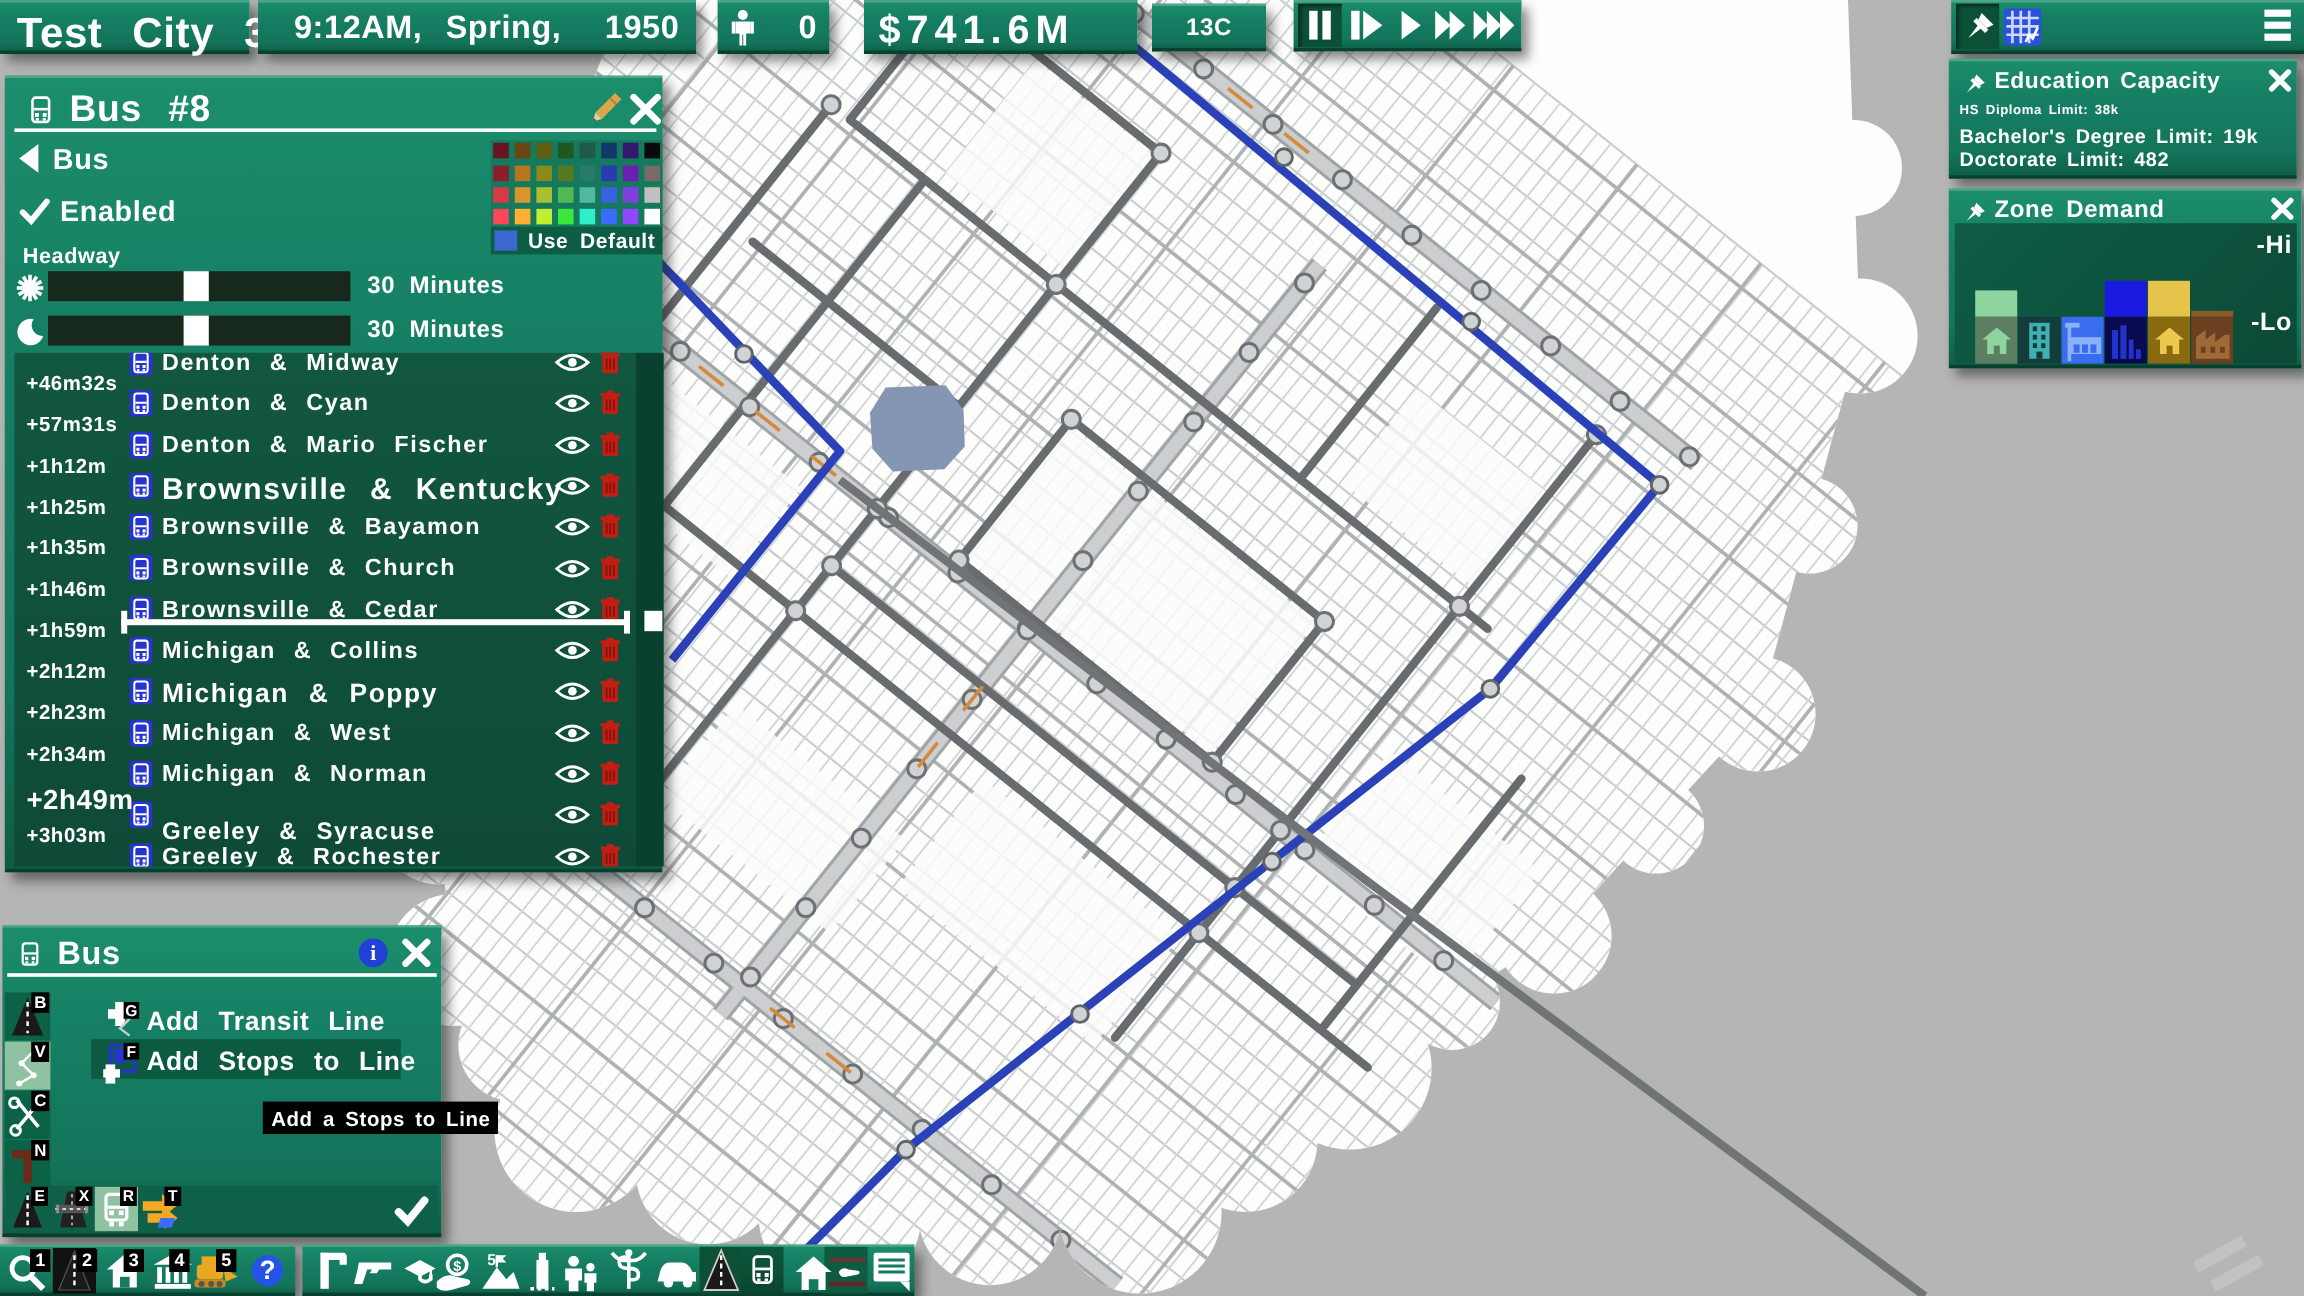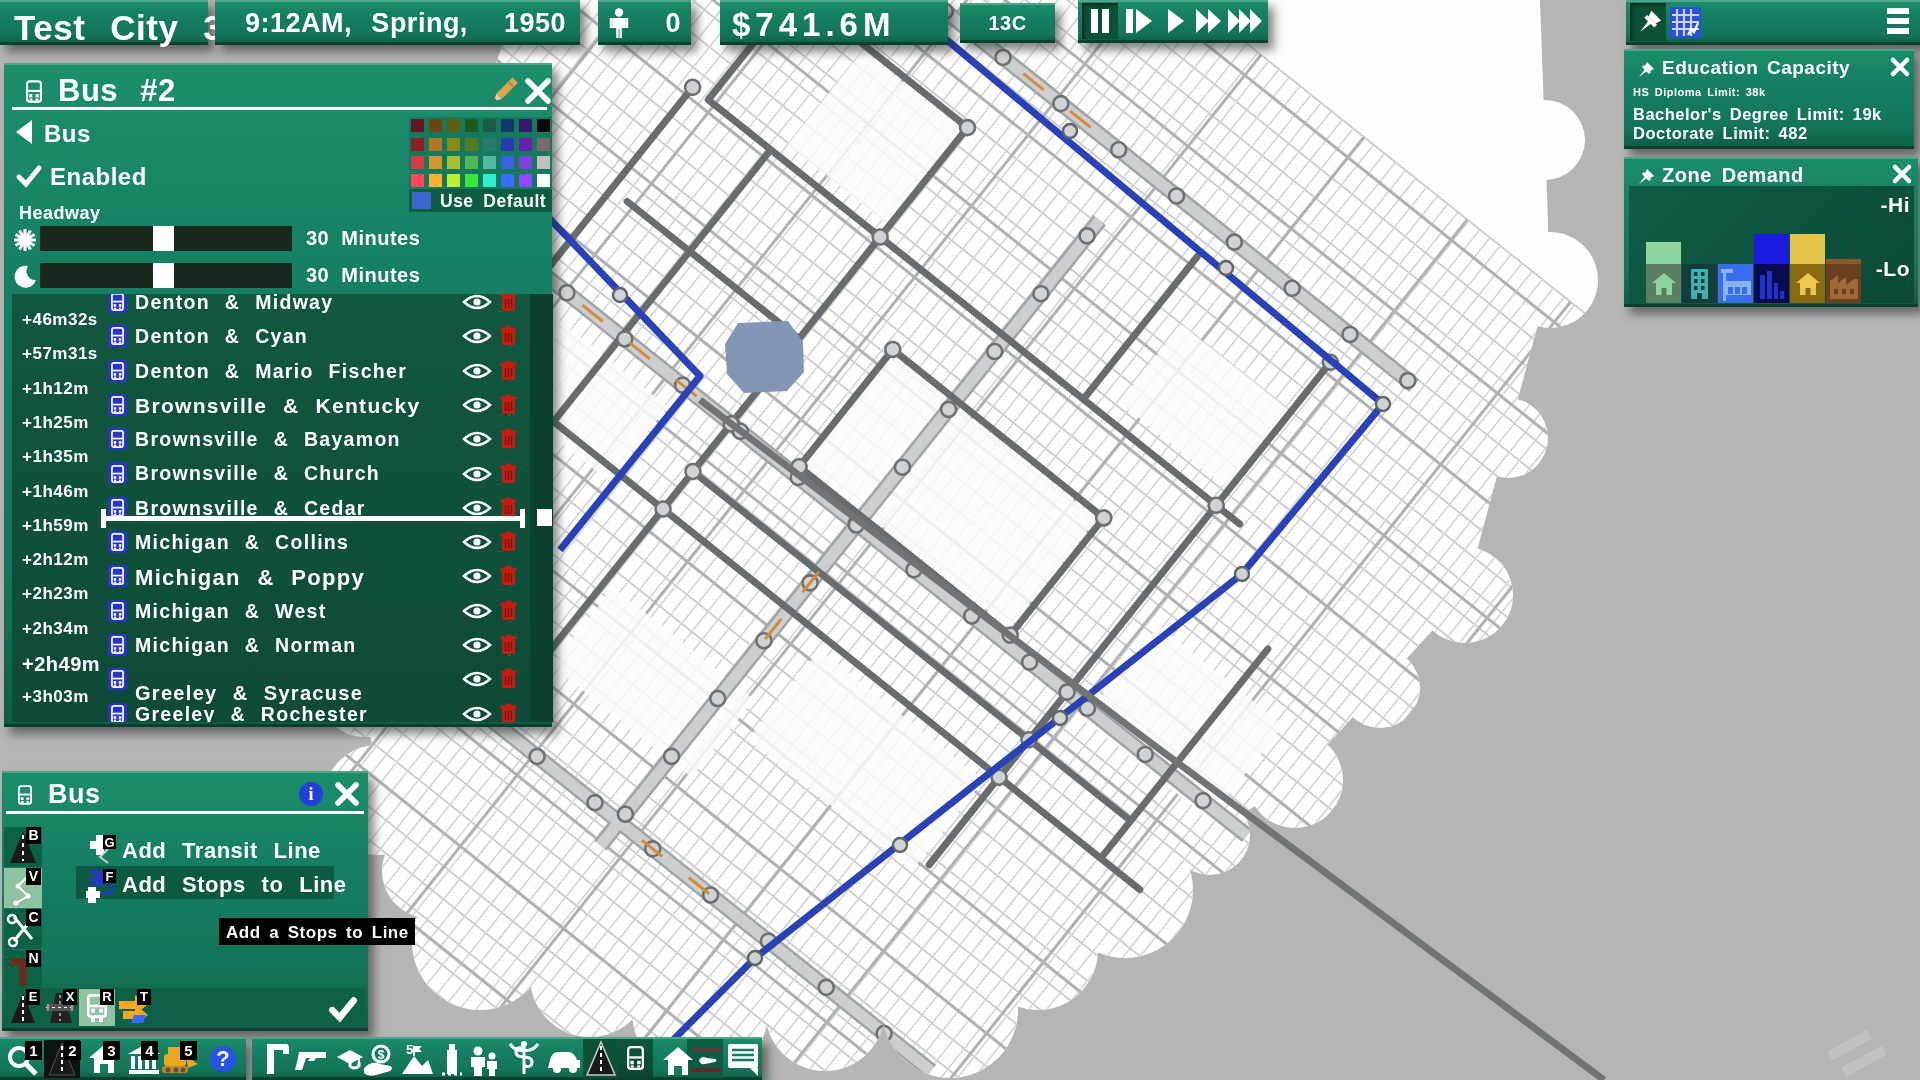--- a/index.html
+++ b/index.html
@@ -433,21 +433,21 @@
   </div>
 <div class="p" style="left:4px;top:63px;width:548px;height:664px">
     <svg style="left:22px;top:17px;z-index:5" width="16" height="23" viewBox="0 0 15 21">
       <rect x="1" y="1" width="13" height="19" rx="2.5" fill="none" stroke="#fff" stroke-width="2"></rect>
       <path d="M2 10 H13" stroke="#fff" stroke-width="2"></path>
       <rect x="3" y="13" width="3" height="3" fill="#fff"></rect>
       <rect x="9" y="13" width="3" height="3" fill="#fff"></rect>
       <rect x="3.5" y="17" width="2.5" height="2" fill="#fff"></rect>
       <rect x="9" y="17" width="2.5" height="2" fill="#fff"></rect>
     </svg>
-    <div class="ttl ws" style="left:54px;top:10px;font-size:31px">Bus #2</div>
+    <div class="ttl ws" style="left:54px;top:10px;font-size:31px">Bus #8</div>
     <svg style="left:483px;top:13px" width="32" height="32" viewBox="0 0 32 32">
       <g transform="rotate(45 16 16)">
         <rect x="12.5" y="-1" width="7.5" height="23" fill="#d9a84e"></rect>
         <path d="M12.5 5h7.5" stroke="#b8883a" stroke-width="2"></path>
         <path d="M12.5 22 L16.2 29 L20 22 Z" fill="#e8cf9a"></path>
         <path d="M14.7 26.2 L16.2 29 L17.7 26.2 Z" fill="#555"></path>
       </g>
     </svg>
     <svg style="left:521px;top:15px" width="26" height="26">
       <path d="M3 3 L23 23 M23 3 L3 23" stroke="#fff" stroke-width="5.5" stroke-linecap="round"></path>
@@ -586,21 +586,21 @@
       </svg>
       <div style="position:absolute;left:96px;top:100px;width:19px;height:22px;background:#2634d0;border-radius:3px"></div>
       <svg style="left:99px;top:101.89999999999998px;z-index:5" width="13" height="18" viewBox="0 0 15 21">
         <rect x="1" y="1" width="13" height="19" rx="2.5" fill="none" stroke="#fff" stroke-width="2"></rect>
         <path d="M2 10 H13" stroke="#fff" stroke-width="2"></path>
         <rect x="3" y="13" width="3" height="3" fill="#fff"></rect>
         <rect x="9" y="13" width="3" height="3" fill="#fff"></rect>
         <rect x="3.5" y="17" width="2.5" height="2" fill="#fff"></rect>
         <rect x="9" y="17" width="2.5" height="2" fill="#fff"></rect>
       </svg>
-      <div class="ttl ws" style="left:123px;top:100px;font-size:21px;letter-spacing:1.3px">Brownsville &amp; Kentucky</div>
+      <div class="ttl ws" style="left:123px;top:100px;font-size:25px;letter-spacing:1.3px">Brownsville &amp; Kentucky</div>
       <svg style="left:450px;top:102.89999999999998px" width="30" height="16" viewBox="0 0 30 16">
         <path d="M2 8 Q15 -4 28 8 Q15 20 2 8 Z" fill="none" stroke="#fff" stroke-width="2.4"></path>
         <circle cx="15" cy="8" r="3.6" fill="#fff"></circle>
       </svg>
       <svg style="left:488px;top:99.89999999999998px" width="17" height="21" viewBox="0 0 17 21">
         <rect x="2" y="5" width="13" height="15" rx="1.5" fill="#c21f14"></rect>
         <rect x="0.5" y="2.5" width="16" height="3" fill="#c21f14"></rect>
         <rect x="5.5" y="0.5" width="6" height="3" rx="1" fill="#c21f14"></rect>
         <path d="M5.5 8v9 M8.5 8v9 M11.5 8v9" stroke="#7d120b" stroke-width="1.4"></path>
       </svg>
@@ -787,21 +787,21 @@
       <div class="ttl" style="left:10px;top:16px;font-size:17px">+46m32s</div>
       <div class="ttl" style="left:10px;top:50px;font-size:17px">+57m31s</div>
       <div class="ttl" style="left:10px;top:85px;font-size:17px">+1h12m</div>
       <div class="ttl" style="left:10px;top:119px;font-size:17px">+1h25m</div>
       <div class="ttl" style="left:10px;top:153px;font-size:17px">+1h35m</div>
       <div class="ttl" style="left:10px;top:188px;font-size:17px">+1h46m</div>
       <div class="ttl" style="left:10px;top:222px;font-size:17px">+1h59m</div>
       <div class="ttl" style="left:10px;top:256px;font-size:17px">+2h12m</div>
       <div class="ttl" style="left:10px;top:290px;font-size:17px">+2h23m</div>
       <div class="ttl" style="left:10px;top:325px;font-size:17px">+2h34m</div>
-      <div class="ttl" style="left:10px;top:359px;font-size:20px">+2h49m</div>
+      <div class="ttl" style="left:10px;top:359px;font-size:23px">+2h49m</div>
       <div class="ttl" style="left:10px;top:393px;font-size:17px">+3h03m</div>
       <div style="position:absolute;left:89px;top:222px;width:424px;height:5px;background:#fff"></div>
       <div style="position:absolute;left:89px;top:215px;width:5px;height:19px;background:#fff"></div>
       <div style="position:absolute;left:508px;top:215px;width:5px;height:19px;background:#fff"></div>
       <div style="position:absolute;left:525px;top:215px;width:15px;height:17px;background:#fff"></div>
     </div>
   </div>
 <div class="p" style="left:2px;top:771px;width:366px;height:260px">
     <svg style="left:16px;top:14px;z-index:5" width="14" height="20" viewBox="0 0 15 21">
       <rect x="1" y="1" width="13" height="19" rx="2.5" fill="none" stroke="#fff" stroke-width="2"></rect>

